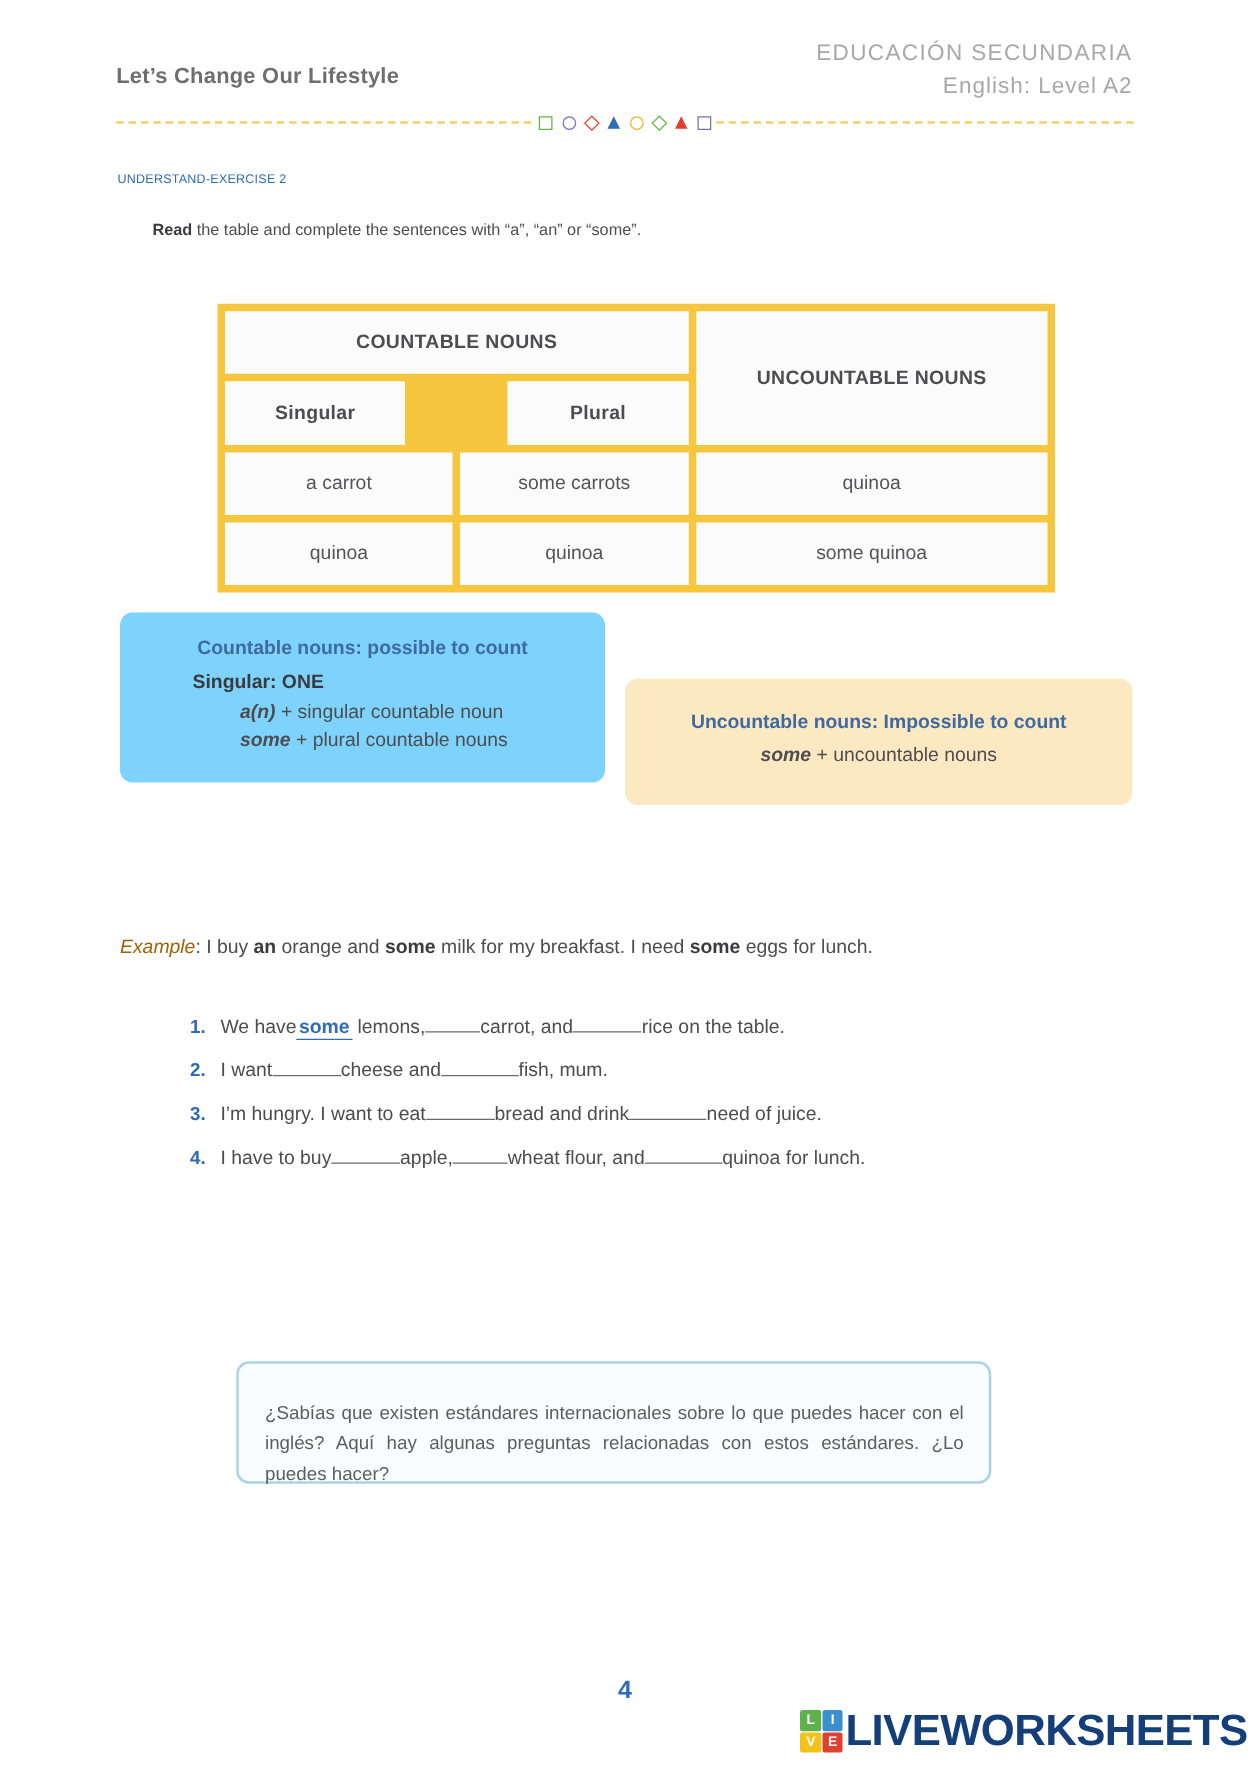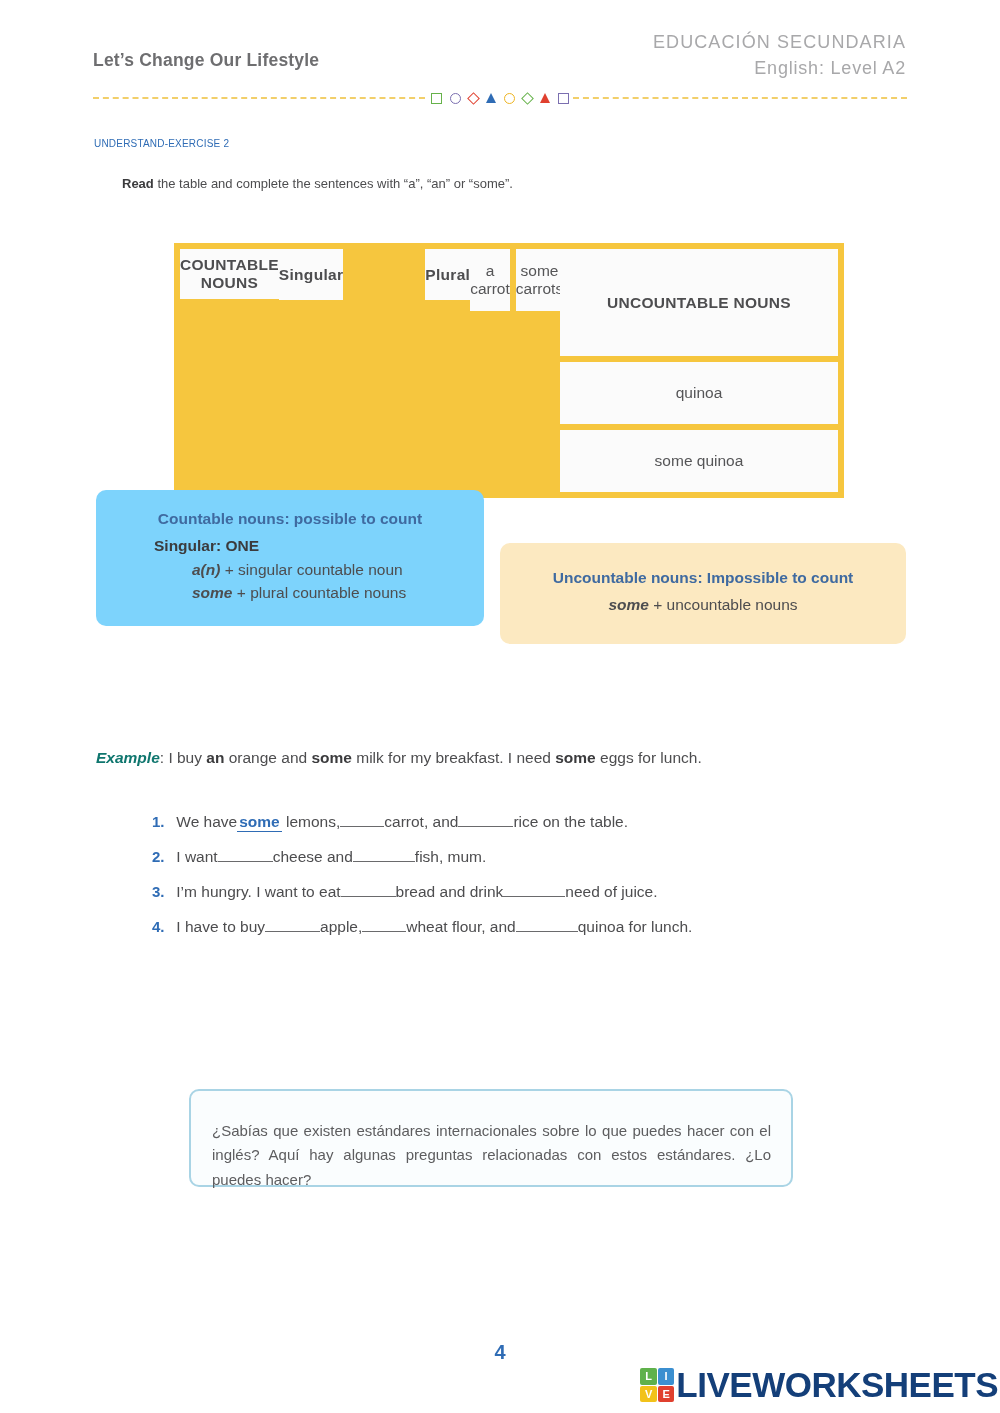--- a/index.html
+++ b/index.html
@@ -103,21 +103,21 @@
   
   .noun-table {
     position: absolute;
     left: 174px; top: 243px;
     width: 670px;
     background: #f6c63e;
     padding: 6px;
     box-sizing: border-box;
     display: flex;
   }
-  .tbl-left  { width: 374px; display: flex; flex-direction: row; }
+  .tbl-left  { width: 374px; display: flex; flex-direction: column; }
   .tbl-right { width: 284px; display: flex; flex-direction: column; margin-left: 6px; }
 
   .cell {
     background: #fbfbfb;
     display: flex;
     align-items: center;
     justify-content: center;
     text-align: center;
     box-sizing: border-box;
   }
@@ -126,21 +126,21 @@
     font-size: 15.5px;
     color: #4d4d4f;
     letter-spacing: 0.3px;
   }
   .cell.body {
     font-size: 15.5px;
     color: #555557;
   }
   .row-span-head { height: 50px; }
   .row-subhead   { height: 51px; gap: 38px; }
-  .row-data      { height: 62px; }
+  .row-data      { height: 50px; }
   .split-row { display: flex; }
   .split-row > .cell { flex: 1; }
   .gap-v { height: 6px; }
   .gap-h { width: 6px; }
   .uncount-head { height: 107px; }
 
   
   .info-box {
     position: absolute;
     border-radius: 10px;
@@ -176,21 +176,21 @@
   .bx-line i { font-style: italic; font-weight: bold; color: #4d4d4f; }
   .box-uncountable .bx-line i { font-style: italic; font-weight: bold; }
 
   
   .example {
     position: absolute;
     left: 96px; top: 749px;
     font-size: 15.5px;
     color: #4d4d4f;
   }
-  .example .ex-label { font-style: italic; font-weight: bold; color: #0f766e; }
+  .example .ex-label { font-style: italic; font-weight: normal; color: #a16207; }
   .example b { font-weight: bold; color: #3b3b3d; }
 
   
   .questions {
     position: absolute;
     left: 152px; top: 813px;
     width: 760px;
   }
   .q-item {
     display: flex;

